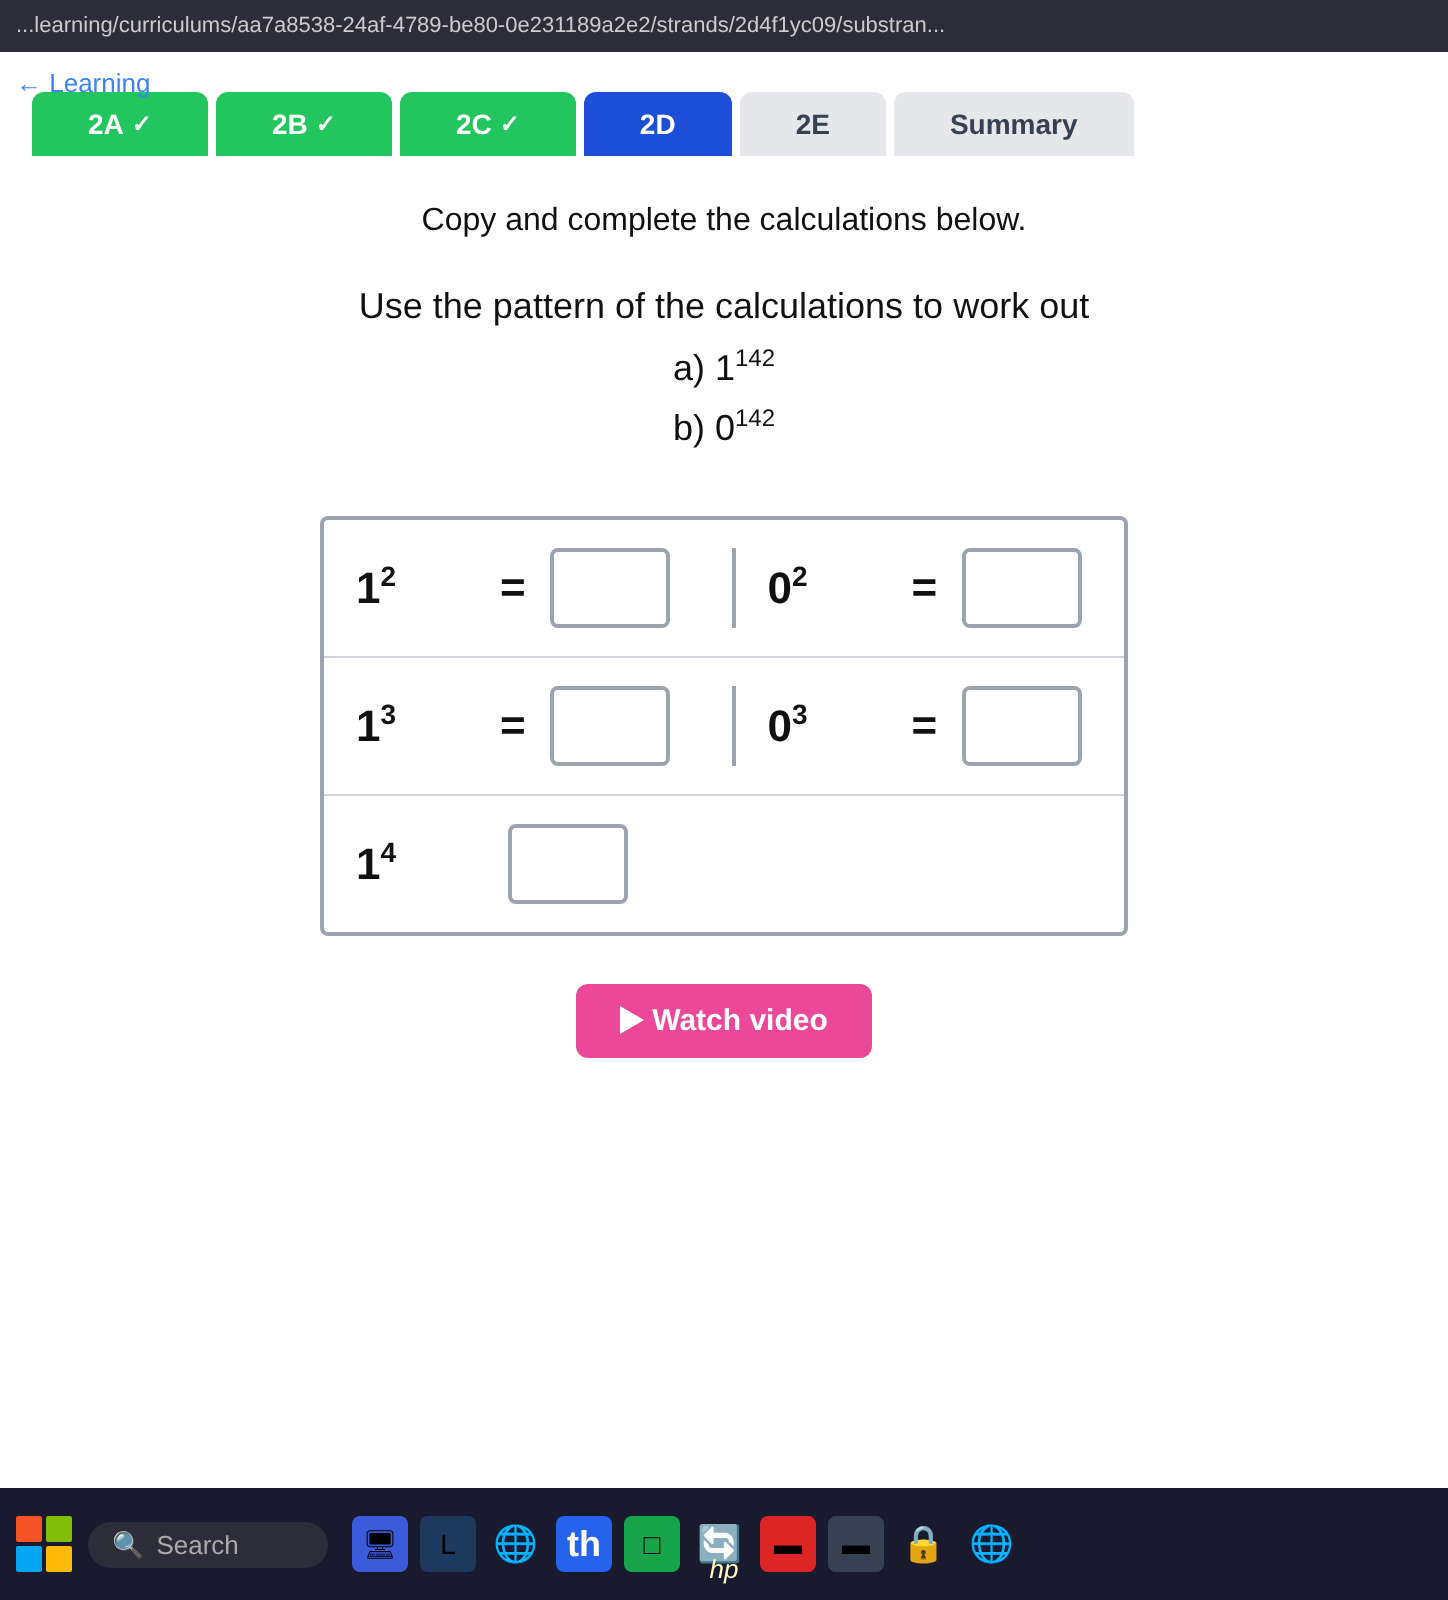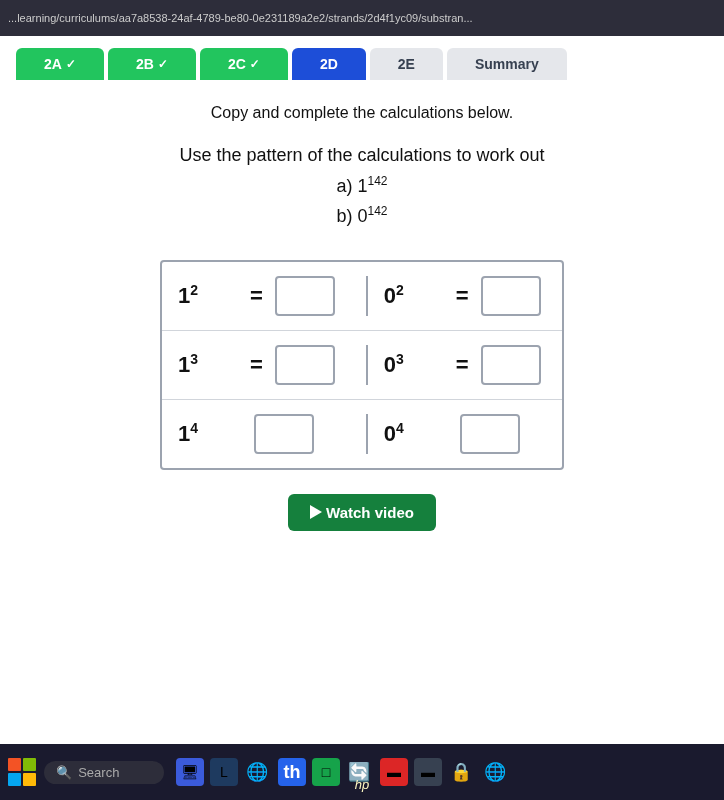--- a/index.html
+++ b/index.html
@@ -12,21 +12,21 @@
       overflow: hidden;
       position: relative;
     }
 
     
     .address-bar {
       background: #2d2d3a;
       color: #ccc;
       font-size: 11px;
       padding: 3px 8px;
-      height: 36px;
+      height: 26px;
       display: flex;
       align-items: center;
       overflow: hidden;
       white-space: nowrap;
       text-align: center;
     }
 
     
     .browser-content {
       background: #ffffff;
@@ -188,21 +188,21 @@
     }
 
     
     .watch-video-wrap {
       display: flex;
       justify-content: center;
       margin-top: 24px;
     }
 
     .watch-video-btn {
-      background: #15803d;
+      background: #ec4899;
       color: white;
       border: none;
       padding: 10px 22px;
       border-radius: 6px;
       font-size: 15px;
       font-weight: 600;
       cursor: pointer;
       display: flex;
       align-items: center;
       gap: 8px;
@@ -277,20 +277,23 @@
   </style>
 </head>
 <body>
 
 <div class="address-bar">
   <span>...learning/curriculums/aa7a8538-24af-4789-be80-0e231189a2e2/strands/2d4f1yc09/substran...</span>
 </div>
 
 <div class="browser-content">
 
+  <div style="padding: 8px 16px 0 16px;">
+    <a class="back-link" href="#">← Learning</a>
+  </div>
 
   <div class="tab-nav">
     <div class="tab tab-completed">
       <span>2A</span>
       <span class="checkmark">✓</span>
     </div>
     <div class="tab tab-completed">
       <span>2B</span>
       <span class="checkmark">✓</span>
     </div>
@@ -350,24 +353,20 @@
             <span class="calc-equals">=</span>
             <div class="calc-input-box"></div>
           </div>
         </div>
 
         <div class="calc-row">
           <div class="calc-left">
             <span class="calc-label">1<sup>4</sup></span>
             <div class="calc-input-box" style="margin-left:8px;"></div>
           </div>
-          <div class="calc-right">
-            <span class="calc-label">0<sup>4</sup></span>
-            <div class="calc-input-box" style="margin-left:8px;"></div>
-          </div>
         </div>
 
       </div>
     </div>
 
     <div class="watch-video-wrap">
       <button class="watch-video-btn">
         <span style="display:inline-flex;align-items:center;gap:4px;">
           <span style="display:inline-block;width:0;height:0;border-top:7px solid transparent;border-bottom:7px solid transparent;border-left:12px solid white;"></span>
           <span>Watch video</span>

